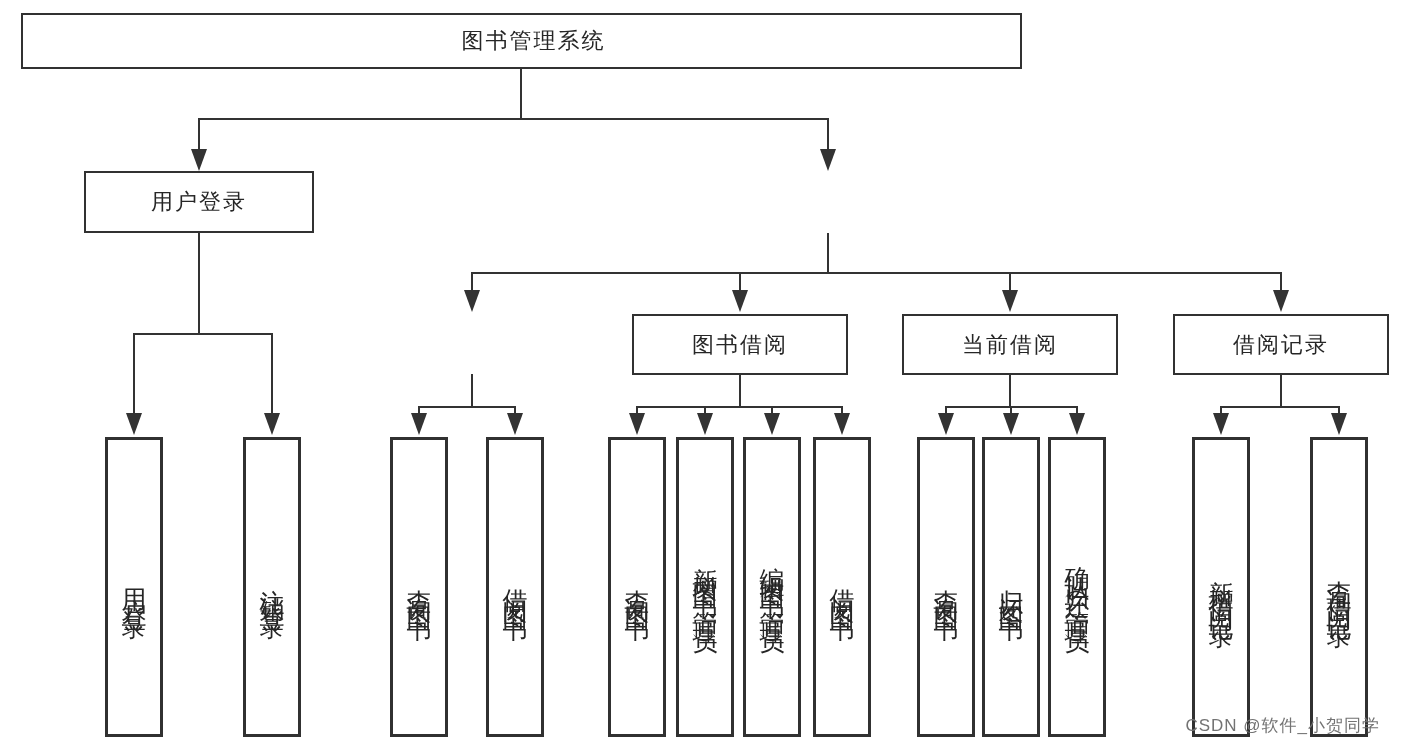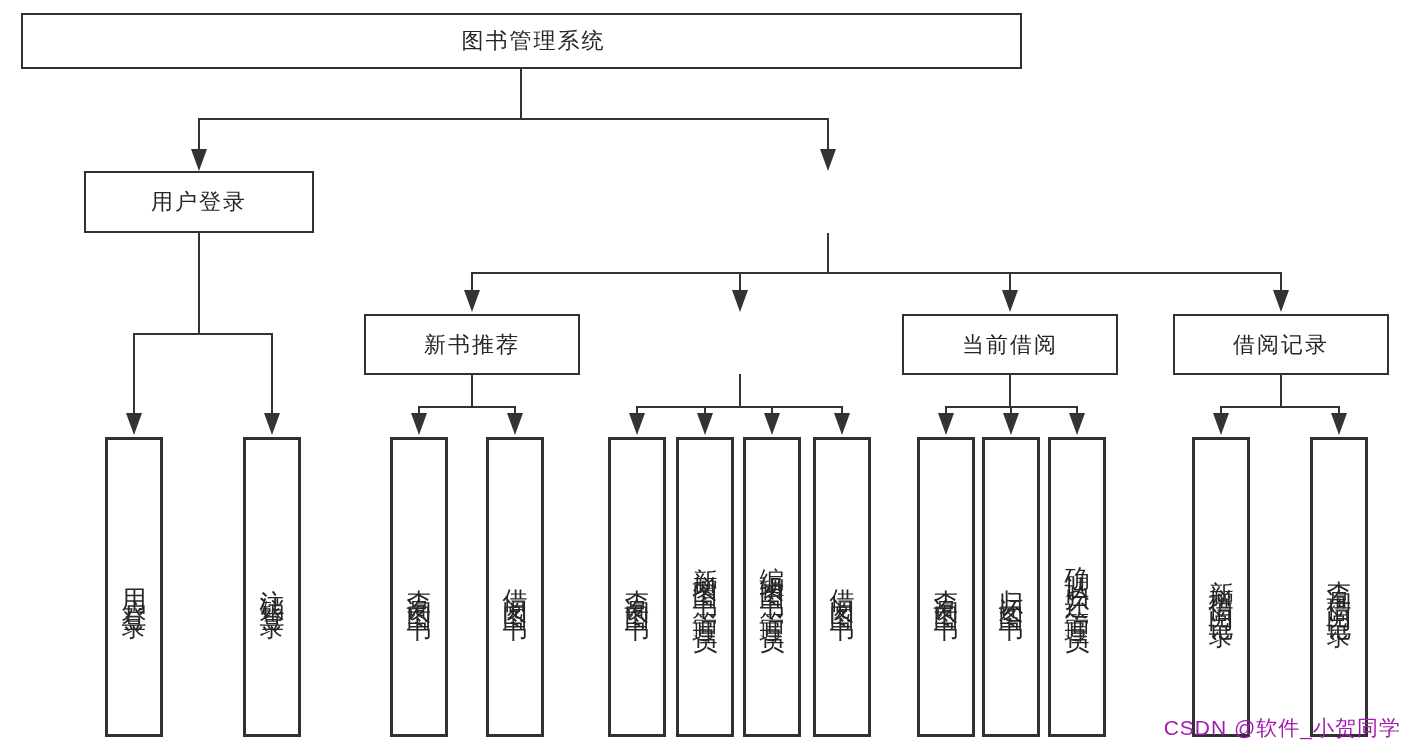--- a/index.html
+++ b/index.html
@@ -42,38 +42,38 @@
   .arrow {
     position: absolute;
     width: 0; height: 0;
     border-left: 8px solid transparent;
     border-right: 8px solid transparent;
     border-top: 22px solid #333333;
   }
   .watermark {
     position: absolute;
     top: 714px;
-    right: 4px;
-    font-size: 21px;
+    right: 25px;
+    font-size: 17px;
     letter-spacing: 1px;
-    color: #a21caf;
+    color: #737373;
     z-index: 5;
     white-space: nowrap;
   }
 </style>
 </head>
 <body>
 
 <div class="canvas">
 
   <div class="box root-box">图书管理系统</div>
 
   <div class="box lvl2-box" style="left:84px">用户登录</div>
 
-  <div class="box lvl3-box" style="left:364px">新书推荐</div>
+  <div class="box lvl3-box" style="left:632px">图书借阅</div>
   <div class="box lvl3-box" style="left:902px">当前借阅</div>
   <div class="box lvl3-box" style="left:1173px">借阅记录</div>
 
   <div class="box leaf" style="left:105px">用户登录</div>
   <div class="box leaf" style="left:243px">注销登录</div>
 
   <div class="box leaf" style="left:390px">查询图书</div>
   <div class="box leaf" style="left:486px">借阅图书</div>
 
   <div class="box leaf" style="left:608px">查询图书</div>

